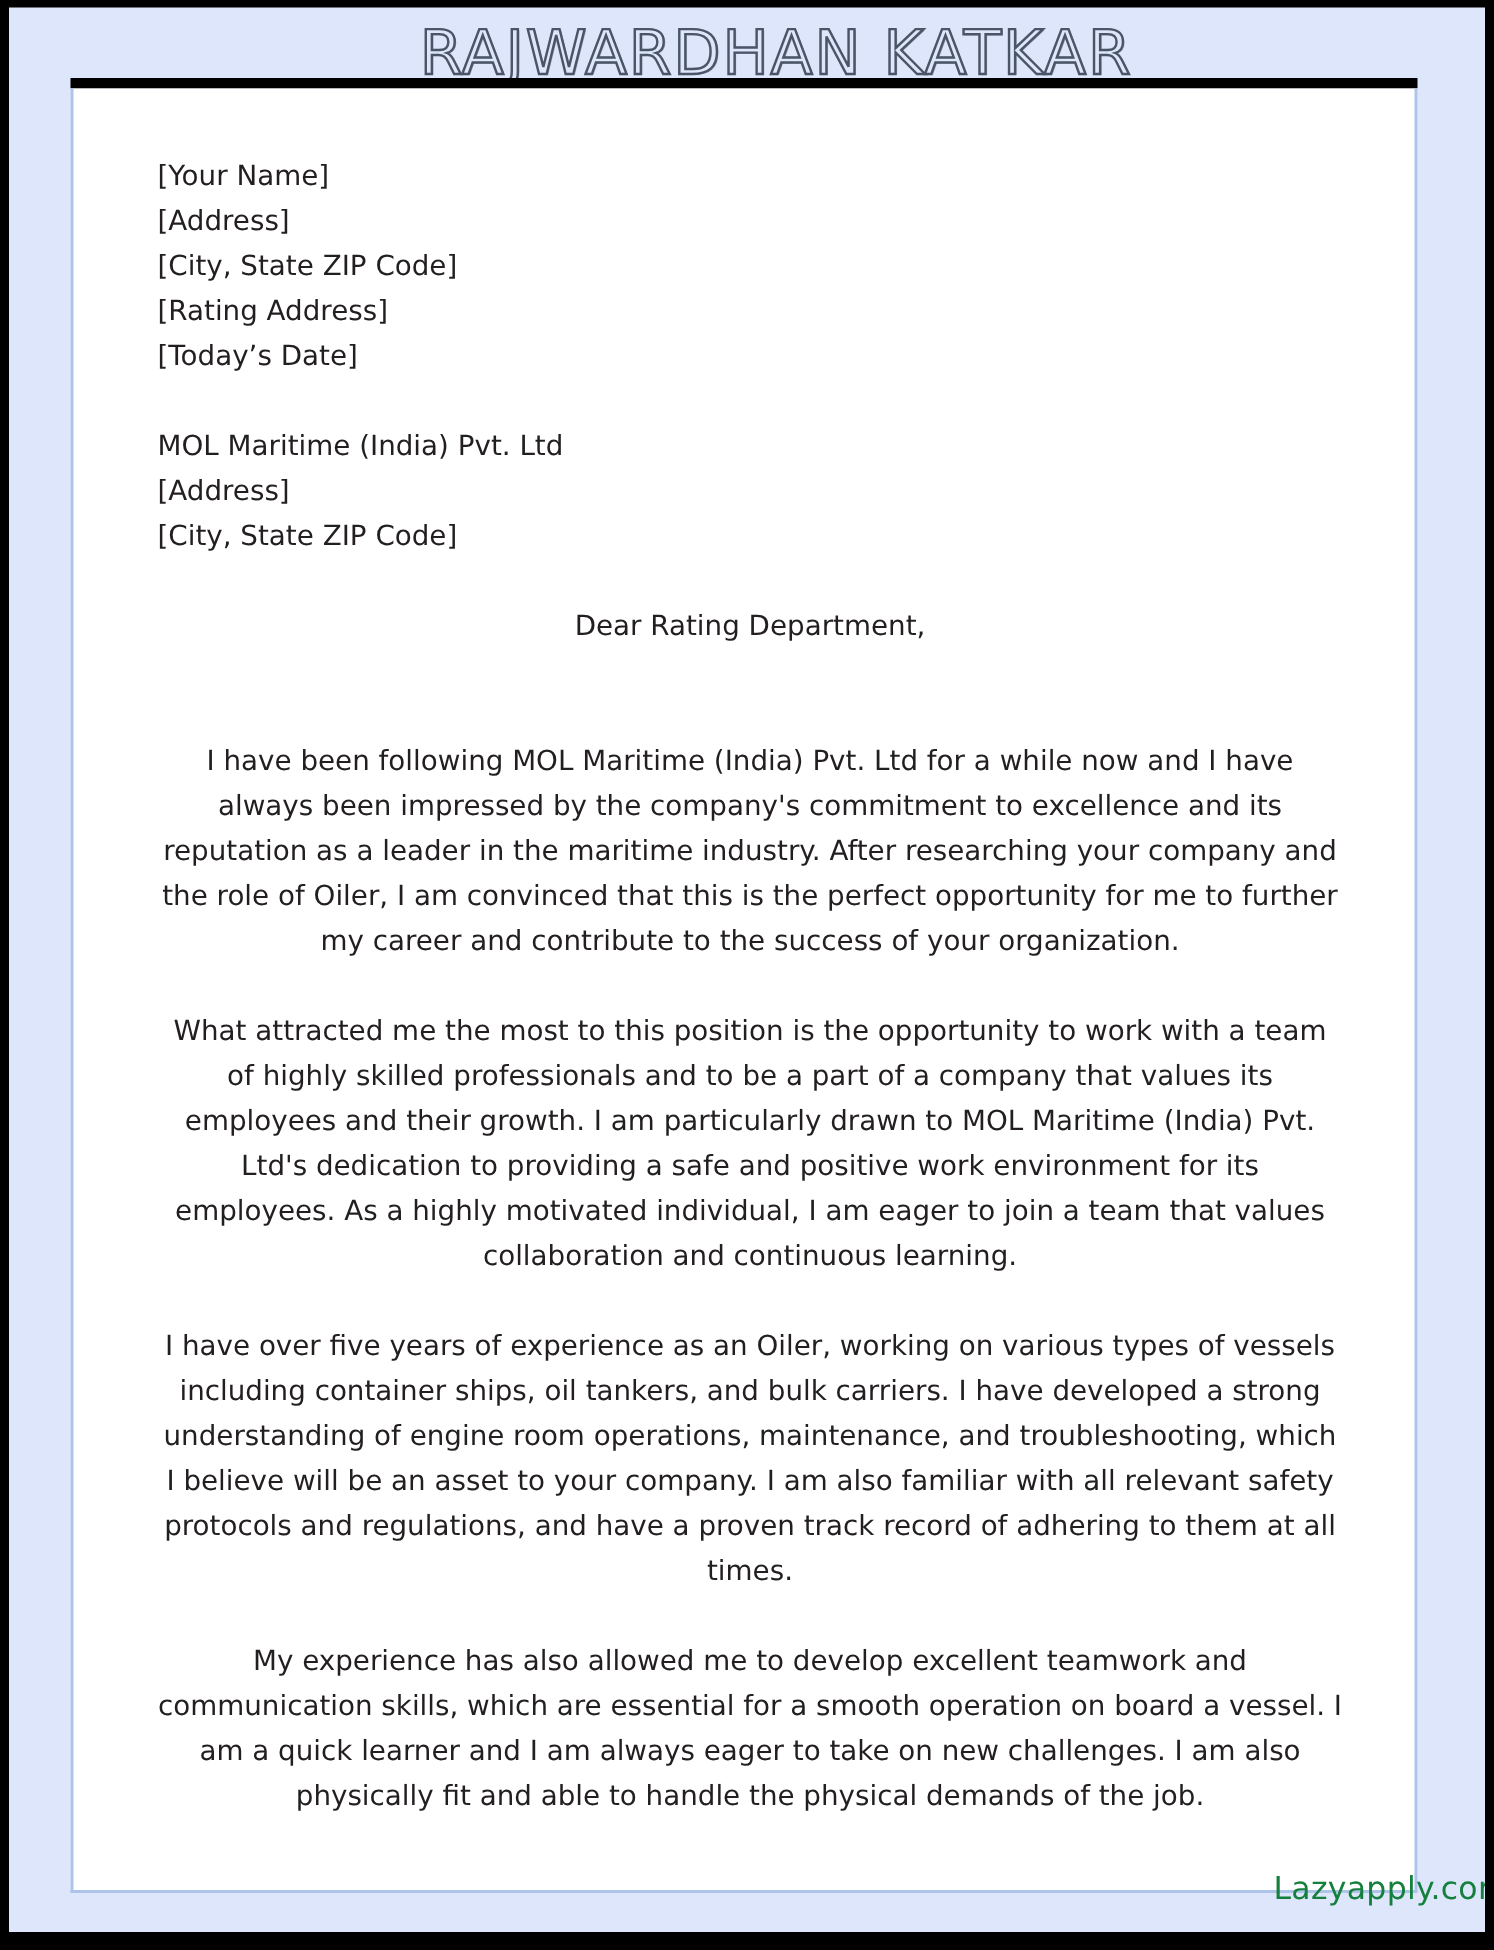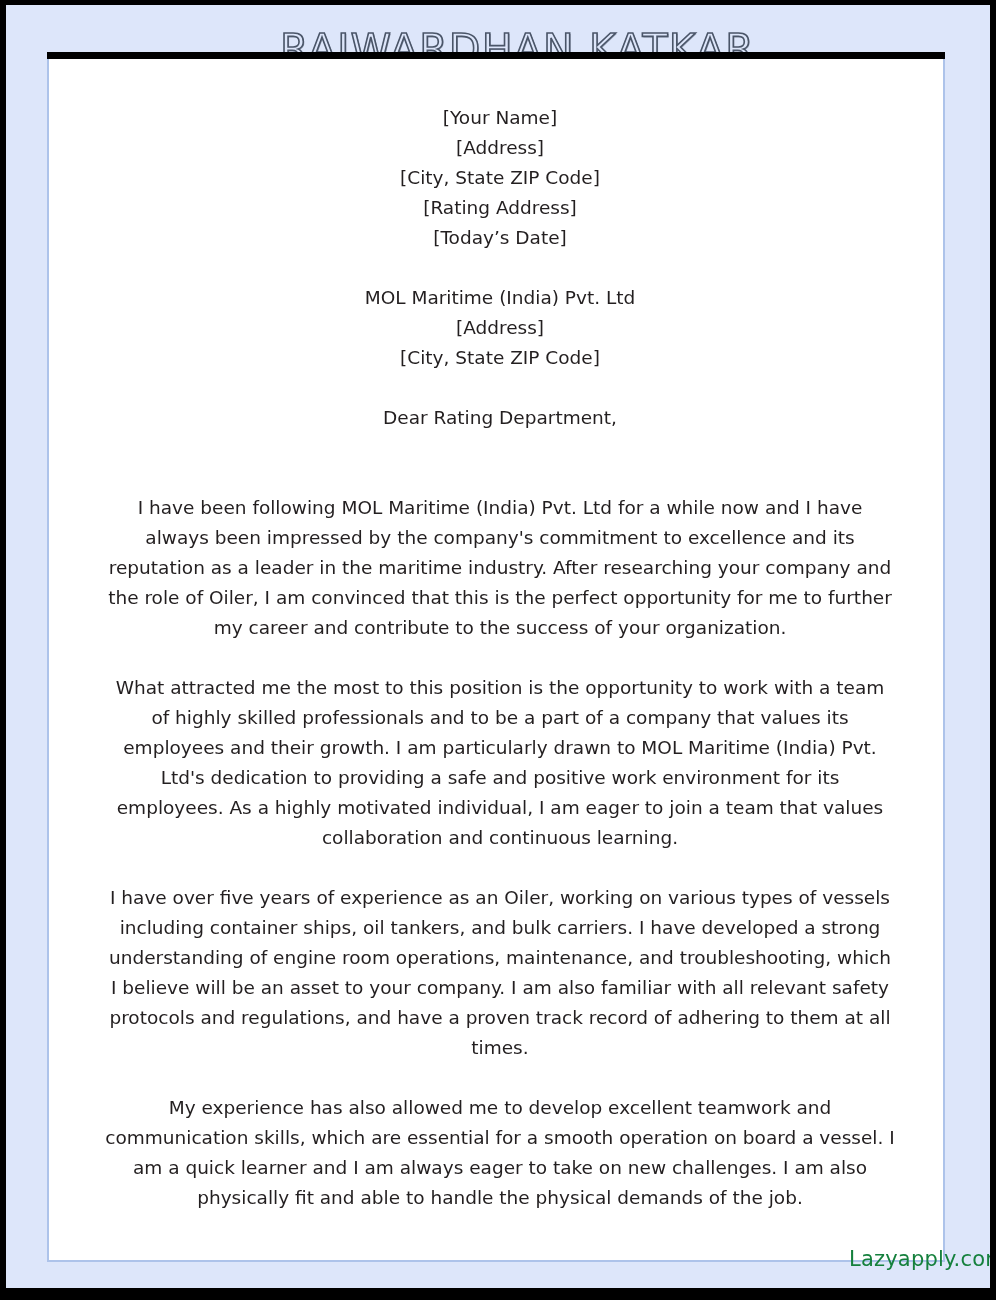--- a/index.html
+++ b/index.html
@@ -34,21 +34,21 @@
     width: 984px;
     height: 1283px;
     background: #dde6fa;
     overflow: hidden;
   }
 
   
   #header-band {
     position: absolute;
     left: 0;
-    top: 16px;
+    top: 2px;
     width: 793px;
     height: 47px;
   }
 
   #doc-title {
     position: absolute;
     right: 44px;
     top: 8px;
     font-size: 41px;
     letter-spacing: 1.2px;
@@ -94,21 +94,20 @@
     width: 790px;
     font-size: 18.5px;
     line-height: 30px;
     color: #231f20;
     font-family: "DejaVu Sans", sans-serif;
   }
 
   .sender-block,
   .recipient-block {
     margin: 0;
-    text-align: center;
   }
 
   .addr-line {
     display: block;
     white-space: nowrap;
   }
 
   .block-gap { height: 30px; }
 
   .letter-para {

